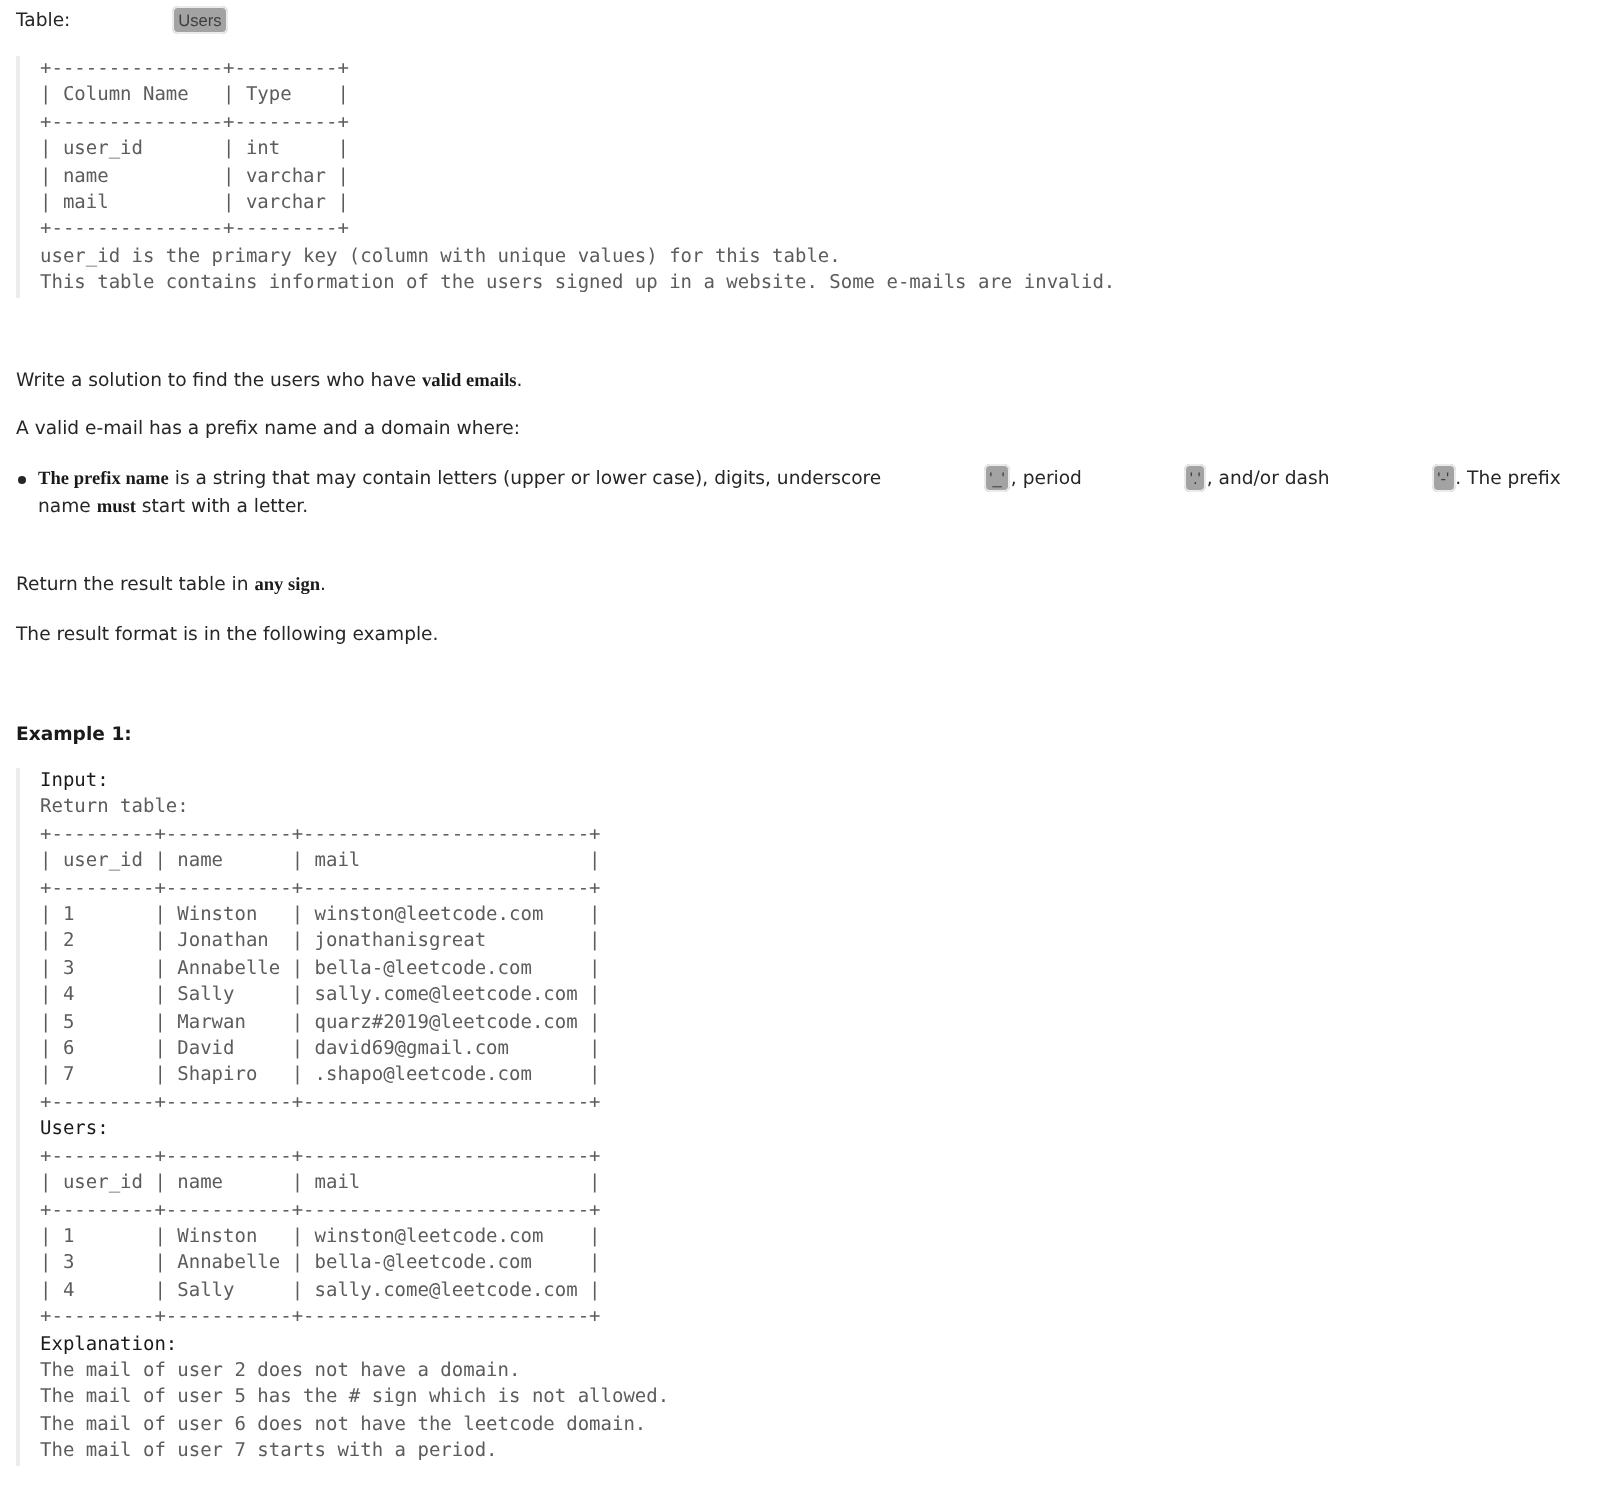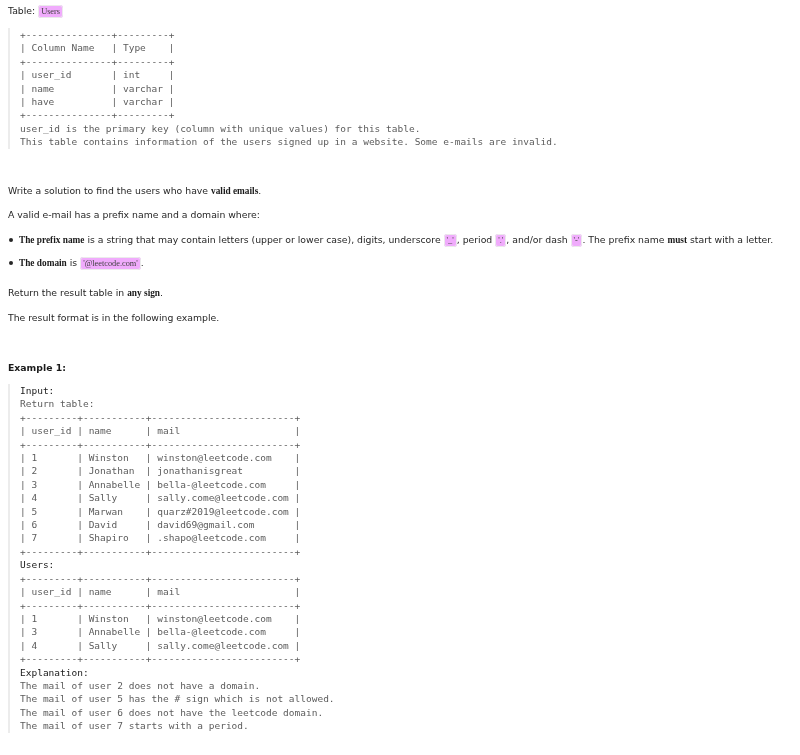--- a/index.html
+++ b/index.html
@@ -23,27 +23,28 @@
       width: 780px;
     }
     p { margin: 0; }
     .table-label {
       position: absolute;
       top: 4px;
       left: 0;
       line-height: 13px;
     }
     code.inline {
-      font-family: Liberation Serif, serif;
+      font-family: Liberation Sans, sans-serif;
       font-size: 8.3px;
-      background: #f0abfc;
+      background: #a3a3a3;
       border: 1px solid #ebebeb;
       border-radius: 3px;
       padding: 1px 2px;
       color: #404040;
+      margin-left: 48px;
     }
     pre {
       margin: 0;
       font-family: "DejaVu Sans Mono", "Liberation Mono", monospace;
       font-size: 9.5px;
       line-height: 13.4px;
       color: #5c5c5c;
       border-left: 2px solid #ececec;
       padding-left: 10px;
       white-space: pre;
@@ -105,32 +106,31 @@
 
 <div class="content">
 
   <p class="table-label"><span>Table: </span><code class="inline">Users</code></p>
 
   <pre class="schema-block"><span>+---------------+---------+</span>
 <span>| Column Name   | Type    |</span>
 <span>+---------------+---------+</span>
 <span>| user_id       | int     |</span>
 <span>| name          | varchar |</span>
-<span>| have          | varchar |</span>
+<span>| mail          | varchar |</span>
 <span>+---------------+---------+</span>
 <span>user_id is the primary key (column with unique values) for this table.</span>
 <span>This table contains information of the users signed up in a website. Some e-mails are invalid.</span></pre>
 
   <p class="para" style="top:184px"><span>Write a solution to find the users who have </span><b>valid emails</b><span>.</span></p>
 
   <p class="para" style="top:208px">A valid e-mail has a prefix name and a domain where:</p>
 
   <ul class="bullets" style="top:233px">
     <li><b>The prefix name</b><span> is a string that may contain letters (upper or lower case), digits, underscore </span><code class="inline">'_'</code><span>, period </span><code class="inline">'.'</code><span>, and/or dash </span><code class="inline">'-'</code><span>. The prefix name </span><b>must</b><span> start with a letter.</span></li>
-    <li><b>The domain</b><span> is </span><code class="inline">'@leetcode.com'</code><span>.</span></li>
   </ul>
 
   <p class="para" style="top:286px"><span>Return the result table in </span><b>any sign</b><span>.</span></p>
 
   <p class="para" style="top:311px">The result format is in the following example.</p>
 
   <p class="example-title">Example 1:</p>
 
   <pre class="example-block"><strong>Input:</strong>
 <span>Return table:</span>

